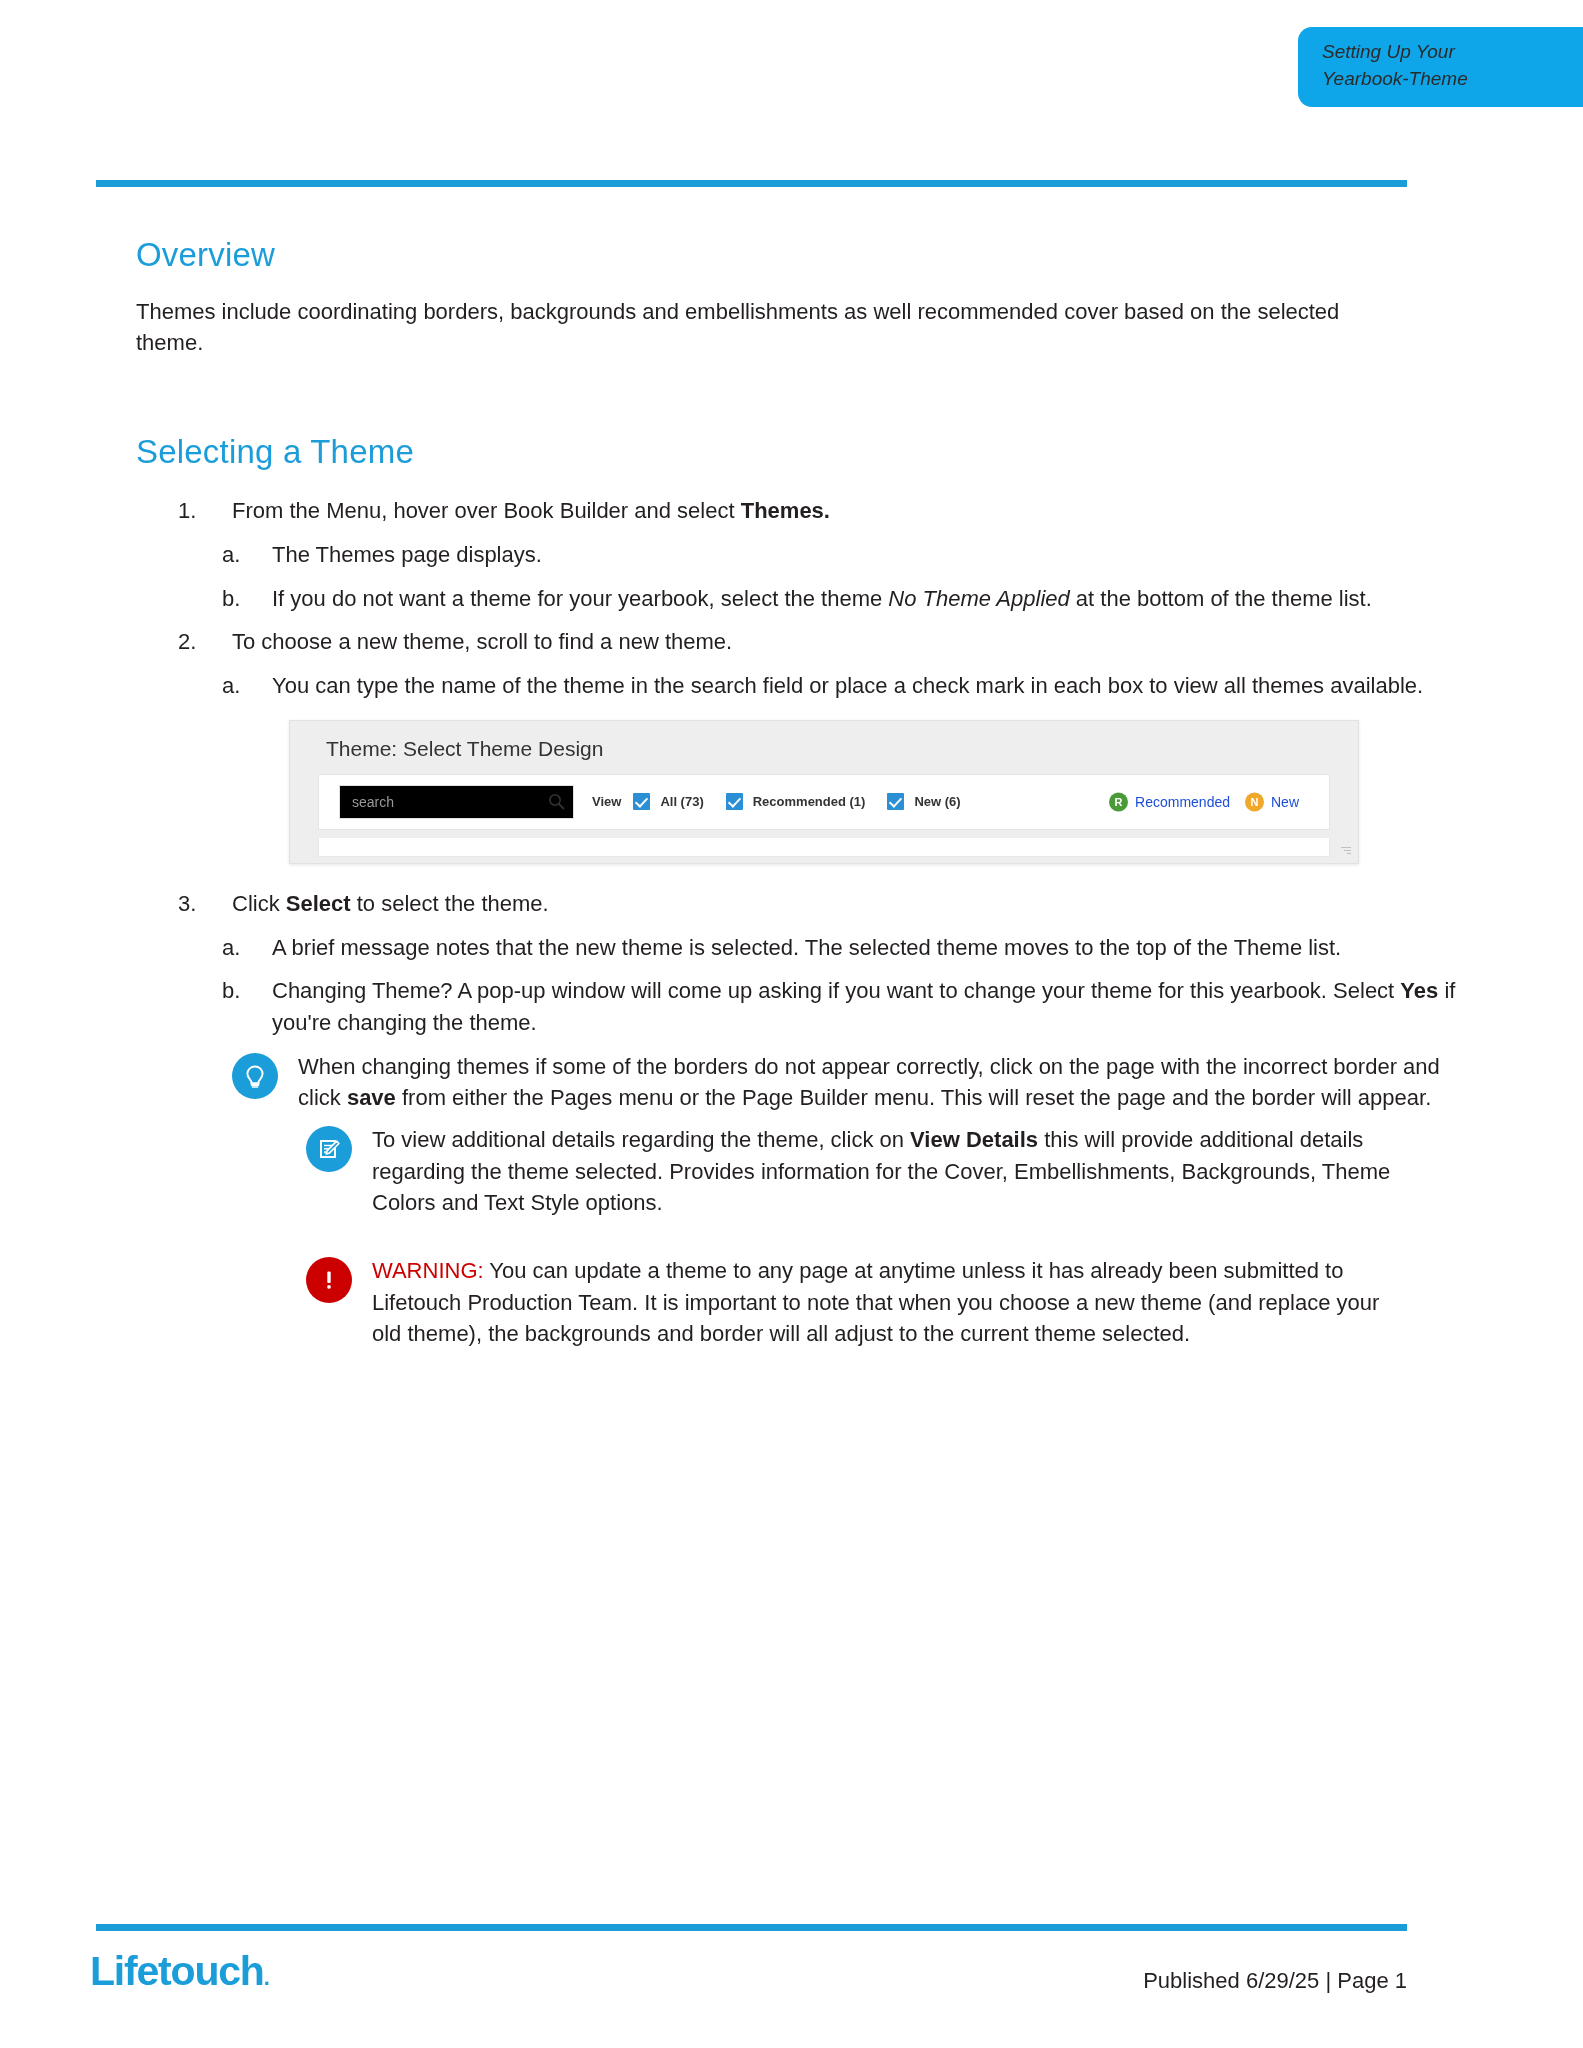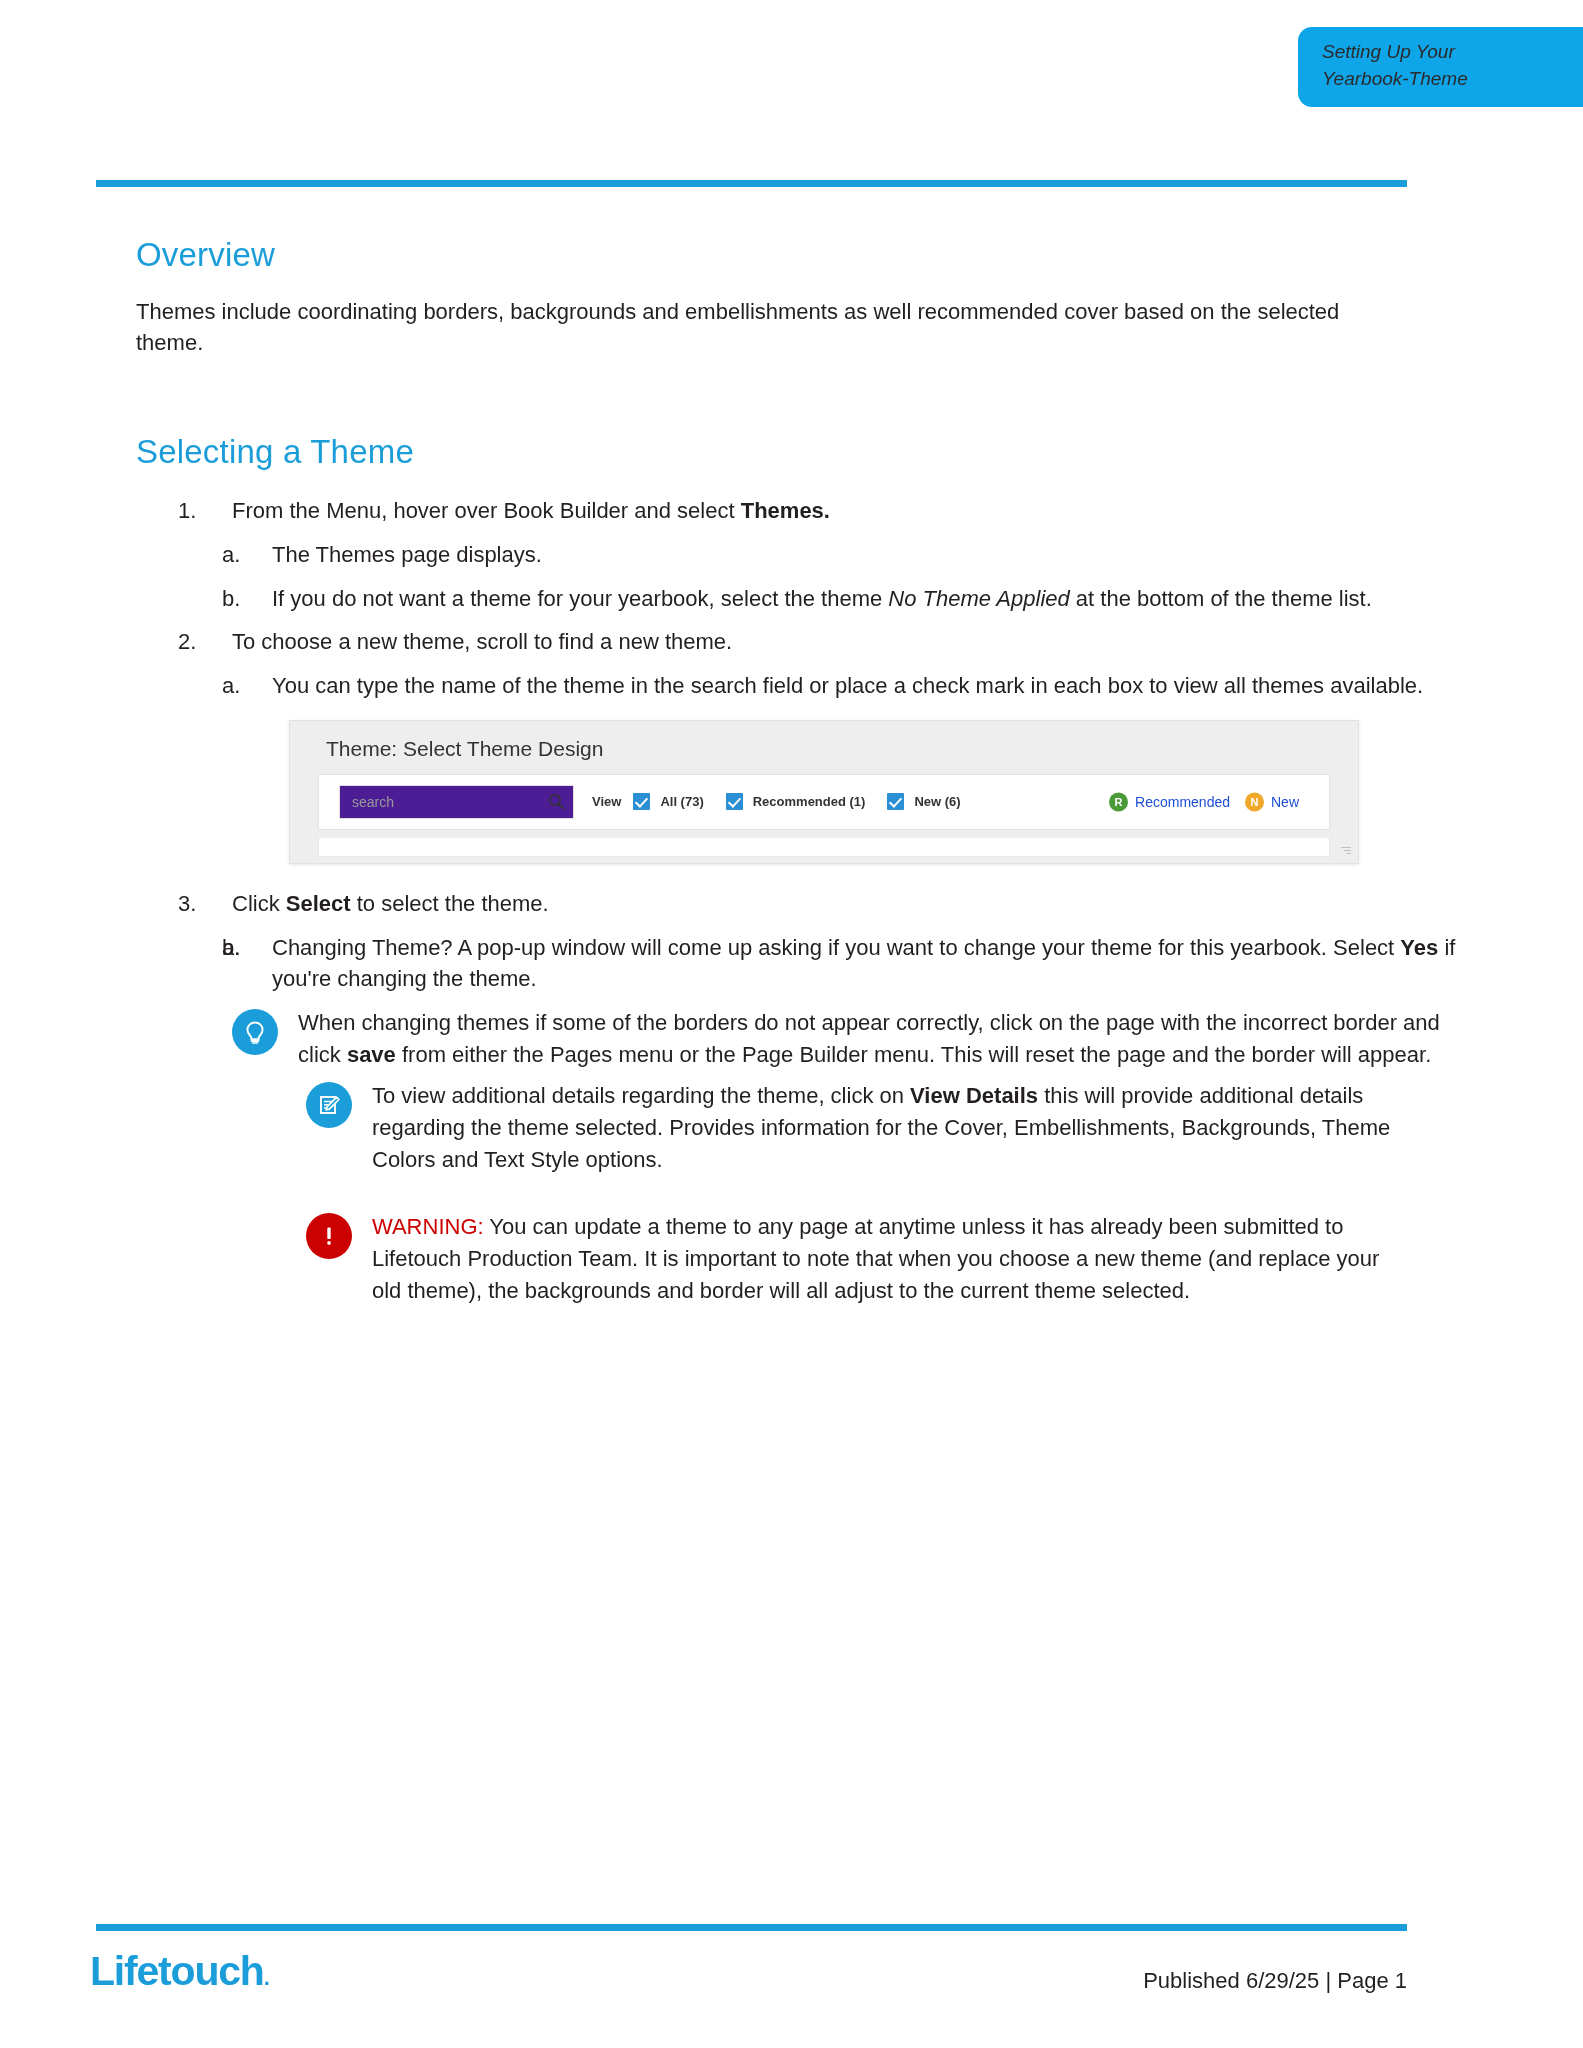--- a/index.html
+++ b/index.html
@@ -153,21 +153,21 @@
     display: flex;
     align-items: center;
     padding: 0 20px;
     box-sizing: border-box;
     position: relative;
   }
   .search-box {
     width: 235px;
     height: 34px;
     border: 1px solid #e0e0e0;
-    background: #4c1d95;
+    background: #000000;
     display: flex;
     align-items: center;
     justify-content: space-between;
     padding: 0 8px 0 12px;
     box-sizing: border-box;
     margin-right: 18px;
   }
   .search-box .ph {
     font-size: 14px;
     color: #999999;
@@ -431,20 +431,21 @@
 
   <ul class="olist">
 
     <li class="li-num">
       <span class="marker">3.</span>
       <span>Click </span><b>Select</b><span> to select the theme.</span>
     </li>
 
     <li class="li-let">
       <span class="marker">a.</span>
+      <span>A brief message notes that the new theme is selected. The selected theme moves to the top of the Theme list.</span>
     </li>
 
     <li class="li-let">
       <span class="marker">b.</span>
       <span>Changing Theme? A pop-up window will come up asking if you want to change your theme for this yearbook. Select </span><b>Yes</b><span> if you're changing the theme.</span>
     </li>
   </ul>
 
   <div class="callout tip">
     <span class="ico ico-bulb">

